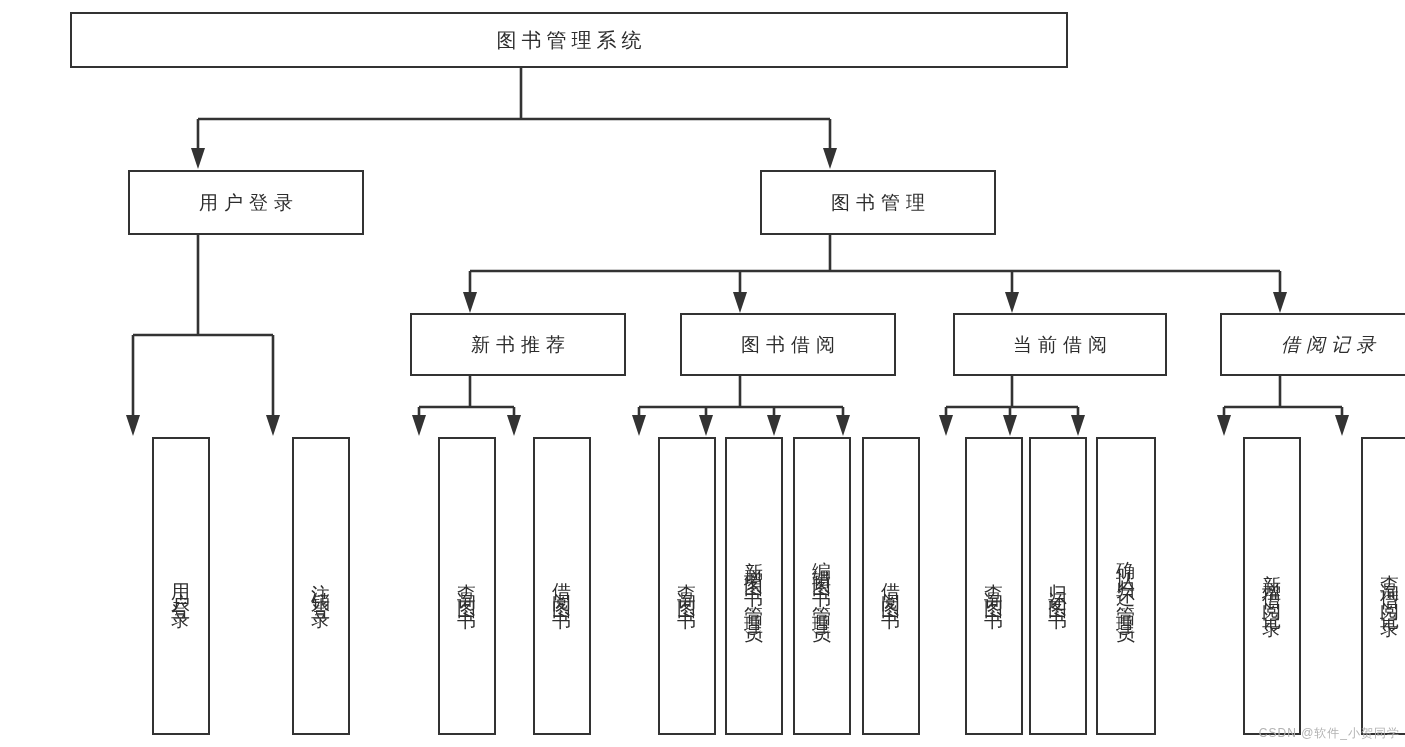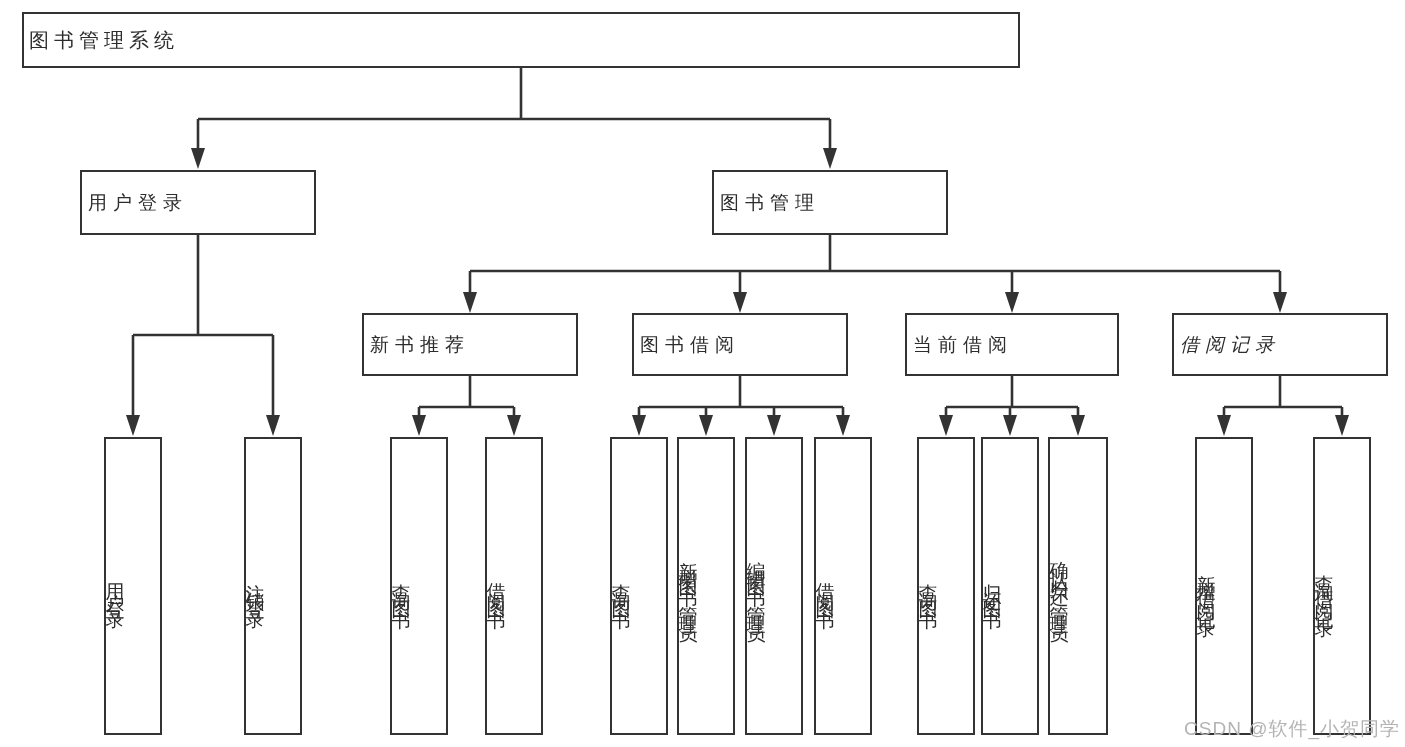--- a/index.html
+++ b/index.html
@@ -19,36 +19,36 @@
     overflow:hidden;
   }
   svg.connectors{position:absolute;left:0;top:0;width:1405px;height:747px;}
   .connectors path{stroke:var(--line);stroke-width:2.6;fill:none;}
   .connectors polygon{fill:var(--line);}
   .box{
     position:absolute;
     background:var(--box-fill);
     border:2.5px solid var(--line);
     box-sizing:border-box;
-    display:flex;align-items:center;
+    display:flex;align-items:center;justify-content:center;margin-left:48px;
   }
   .h-label{font-size:19px;letter-spacing:6px;white-space:nowrap;text-indent:6px;}
   .title-label{font-size:20px;letter-spacing:5px;text-indent:5px;}
   .vtext{
     writing-mode:vertical-rl;
     text-orientation:mixed;
     font-size:19px;
     letter-spacing:9px;
     line-height:1;
     white-space:nowrap;
   }
   .watermark{
     position:absolute;
     right:5px;bottom:5px;
-    font-size:19px;
+    font-size:12px;
     color:var(--watermark);
     letter-spacing:1px;
     white-space:nowrap;
   }
 </style>
 </head>
 <body>
 
 <div class="stage">
 

